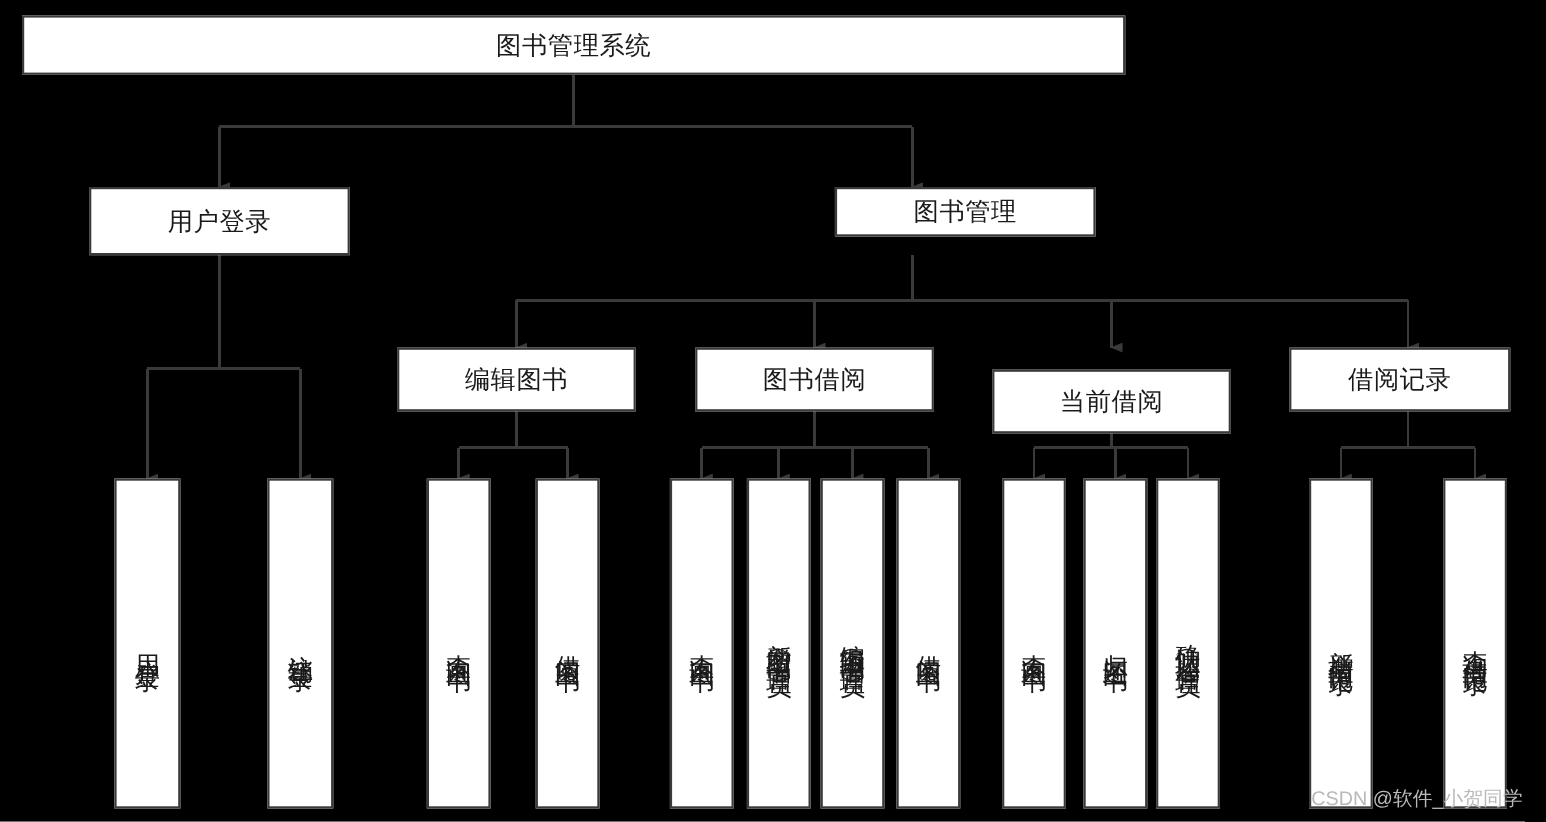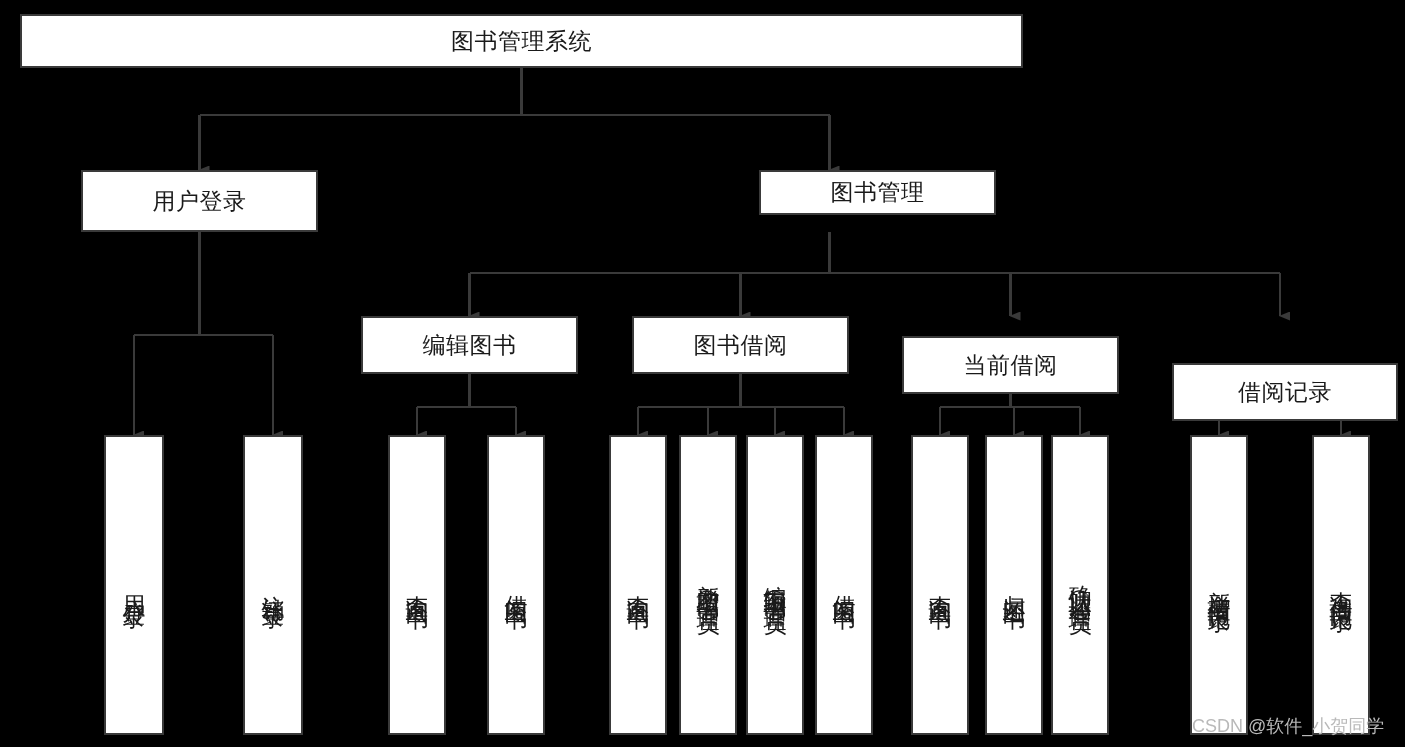--- a/index.html
+++ b/index.html
@@ -127,21 +127,21 @@
       </div>
       <div class="node horiz" style="left: 361px; top: 316px; width: 217px; height: 58px;">
         <span class="node-label">编辑图书</span>
       </div>
       <div class="node horiz" style="left: 632px; top: 316px; width: 217px; height: 58px;">
         <span class="node-label">图书借阅</span>
       </div>
       <div class="node horiz" style="left: 902px; top: 336px; width: 217px; height: 58px;">
         <span class="node-label">当前借阅</span>
       </div>
-      <div class="node horiz" style="left: 1172px; top: 316px; width: 226px; height: 58px; margin-top: 47px;">
+      <div class="node horiz" style="left: 1172px; top: 316px; width: 201px; height: 58px;">
         <span class="node-label">借阅记录</span>
       </div>
       <div class="node vert" style="left: 104px; top: 435px; width: 60px; height: 300px;">
         <span class="node-label">用户登录</span>
       </div>
       <div class="node vert" style="left: 243px; top: 435px; width: 60px; height: 300px;">
         <span class="node-label">注销登录</span>
       </div>
       <div class="node vert" style="left: 388px; top: 435px; width: 58px; height: 300px;">
         <span class="node-label">查询图书</span>

